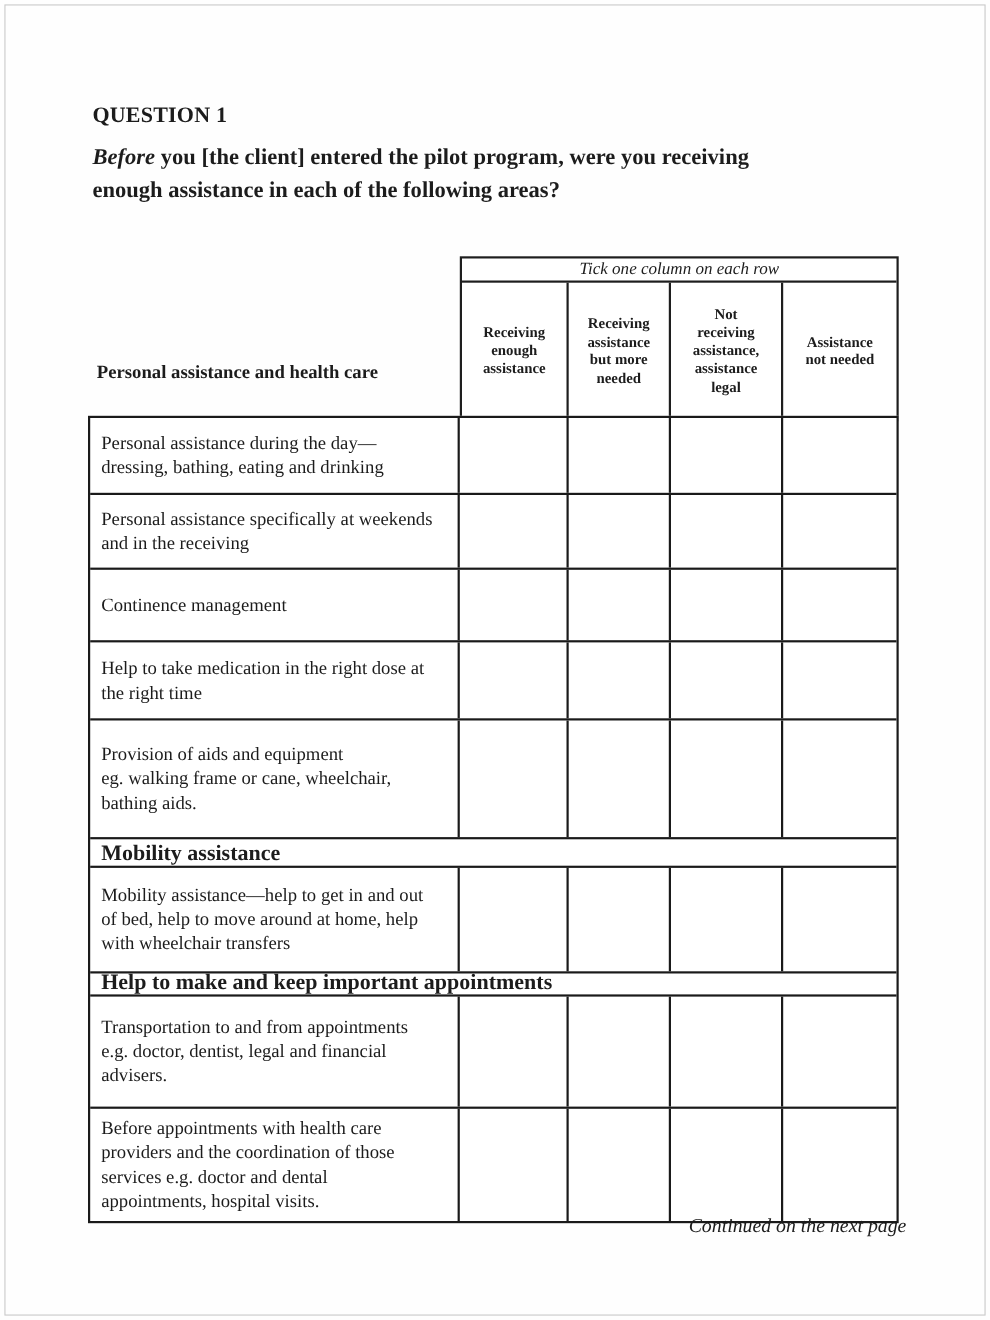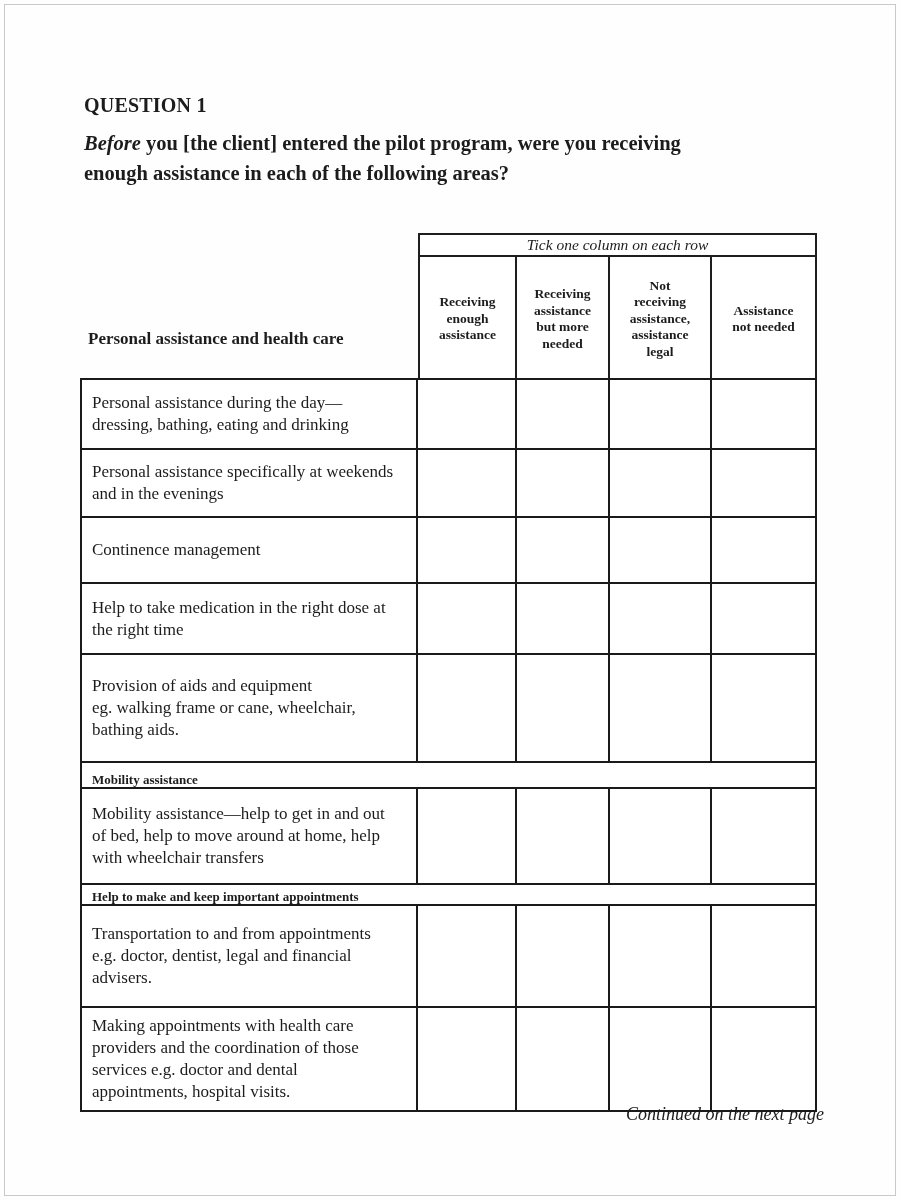--- a/index.html
+++ b/index.html
@@ -115,21 +115,21 @@
     display: flex;
     flex-direction: column;
     justify-content: center;
   }
   .tick-cell { width: 99px; border-right: 2px solid #1a1a1a; }
   .tick-cell.c2 { width: 93px; }
   .tick-cell.c3 { width: 102px; }
   .tick-cell.c4 { flex: 1; border-right: none; }
   .section-band {
     border-bottom: 2px solid #1a1a1a;
-    font-size: 13px;
+    font-size: 20px;
     font-weight: bold;
     padding-left: 10px;
     display: flex;
     align-items: flex-end;
     line-height: 1.1;
   }
   .footer {
     position: absolute;
     top: 1104px;
     right: 76px;
@@ -175,21 +175,21 @@
       <div class="cell label">Personal assistance during the day—
 dressing, bathing, eating and drinking</div>
       <div class="cell tick-cell c1"></div>
       <div class="cell tick-cell c2"></div>
       <div class="cell tick-cell c3"></div>
       <div class="cell tick-cell c4"></div>
     </div>
 
     <div class="trow" style="height:68px">
       <div class="cell label">Personal assistance specifically at weekends
-and in the evenings</div>
+and in the receiving</div>
       <div class="cell tick-cell c1"></div>
       <div class="cell tick-cell c2"></div>
       <div class="cell tick-cell c3"></div>
       <div class="cell tick-cell c4"></div>
     </div>
 
     <div class="trow" style="height:66px">
       <div class="cell label">Continence management</div>
       <div class="cell tick-cell c1"></div>
       <div class="cell tick-cell c2"></div>
@@ -234,21 +234,21 @@
       <div class="cell label">Transportation to and from appointments
 e.g. doctor, dentist, legal and financial
 advisers.</div>
       <div class="cell tick-cell c1"></div>
       <div class="cell tick-cell c2"></div>
       <div class="cell tick-cell c3"></div>
       <div class="cell tick-cell c4"></div>
     </div>
 
     <div class="trow" style="height:102px">
-      <div class="cell label">Making appointments with health care
+      <div class="cell label">Before appointments with health care
 providers and the coordination of those
 services e.g. doctor and dental
 appointments, hospital visits.</div>
       <div class="cell tick-cell c1"></div>
       <div class="cell tick-cell c2"></div>
       <div class="cell tick-cell c3"></div>
       <div class="cell tick-cell c4"></div>
     </div>
 
   </div>

